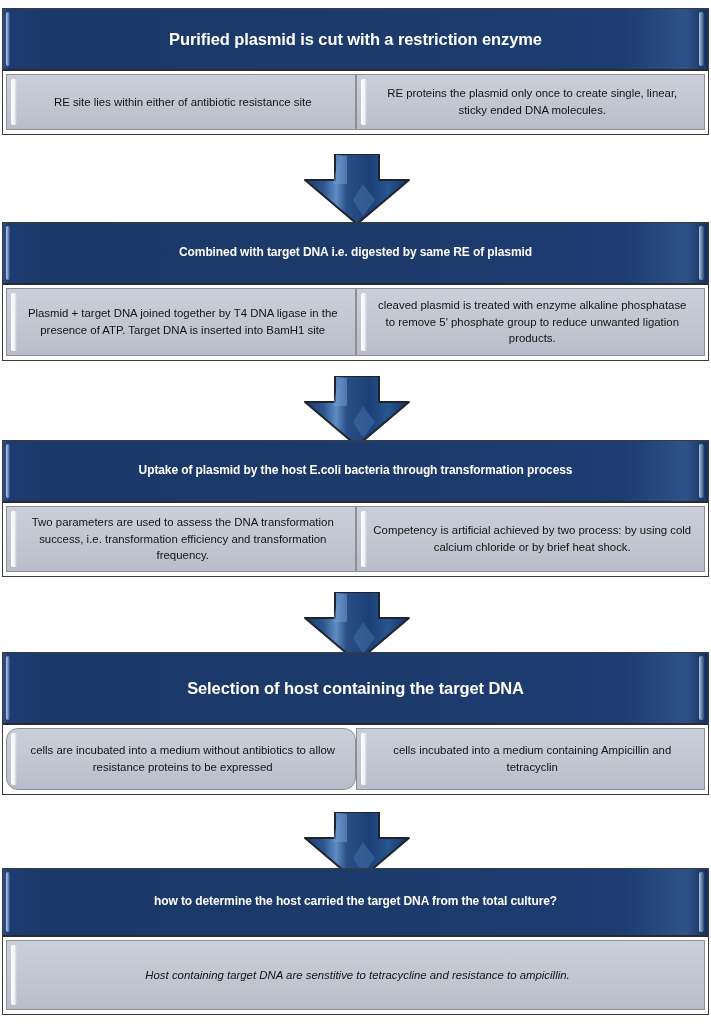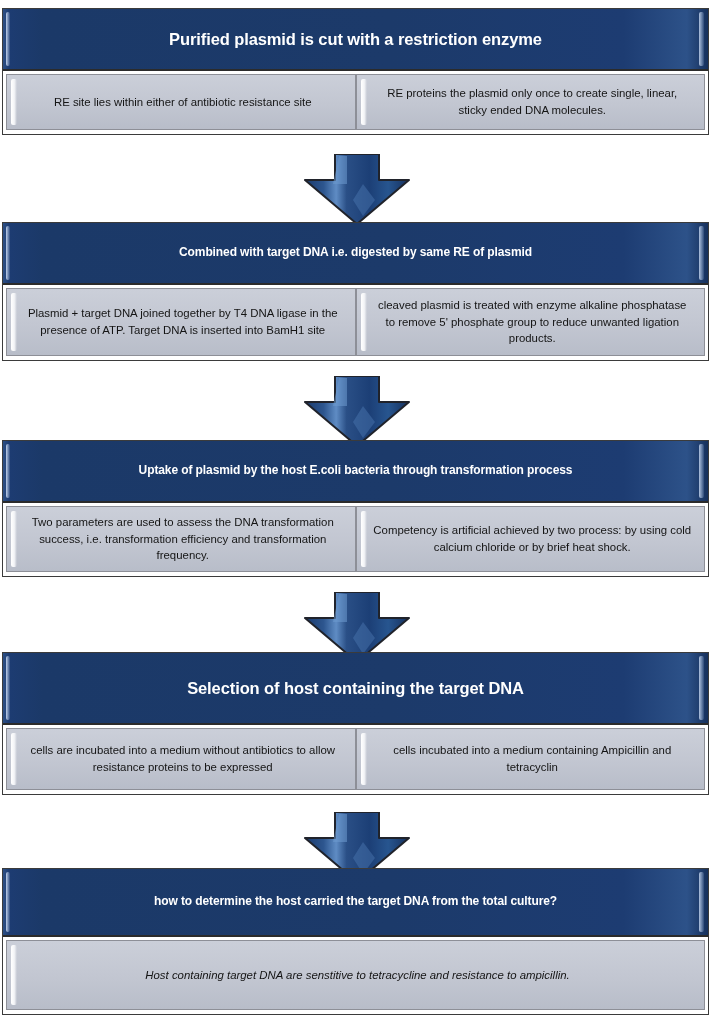--- a/index.html
+++ b/index.html
@@ -214,21 +214,21 @@
       <polygon points="36,2 44,2 44,30 30,30" fill="#6e9ad0" opacity="0.55"></polygon>
       <polygon points="60,30 72,46 60,62 50,46" fill="#4d7ab4" opacity="0.45"></polygon>
     </svg>
   </div>
 
   <div class="stage" style="top:652px;">
     <div class="stage-header" style="height:72px;">
       <div class="stage-title">Selection of host containing the target DNA</div>
     </div>
     <div class="stage-body">
-      <div class="detail" style="min-height:62px;">
+      <div class="detail" style="min-height:62px;border-radius:12px;">
         <div class="detail-text">cells are incubated into a medium without antibiotics to allow resistance proteins to be expressed</div>
       </div>
       <div class="detail" style="min-height:62px;">
         <div class="detail-text">cells incubated into a medium containing Ampicillin and tetracyclin</div>
       </div>
     </div>
   </div>
 
   <div class="arrow" style="top:812px;">
     <svg viewBox="0 0 108 72" xmlns="http://www.w3.org/2000/svg" aria-hidden="true">

